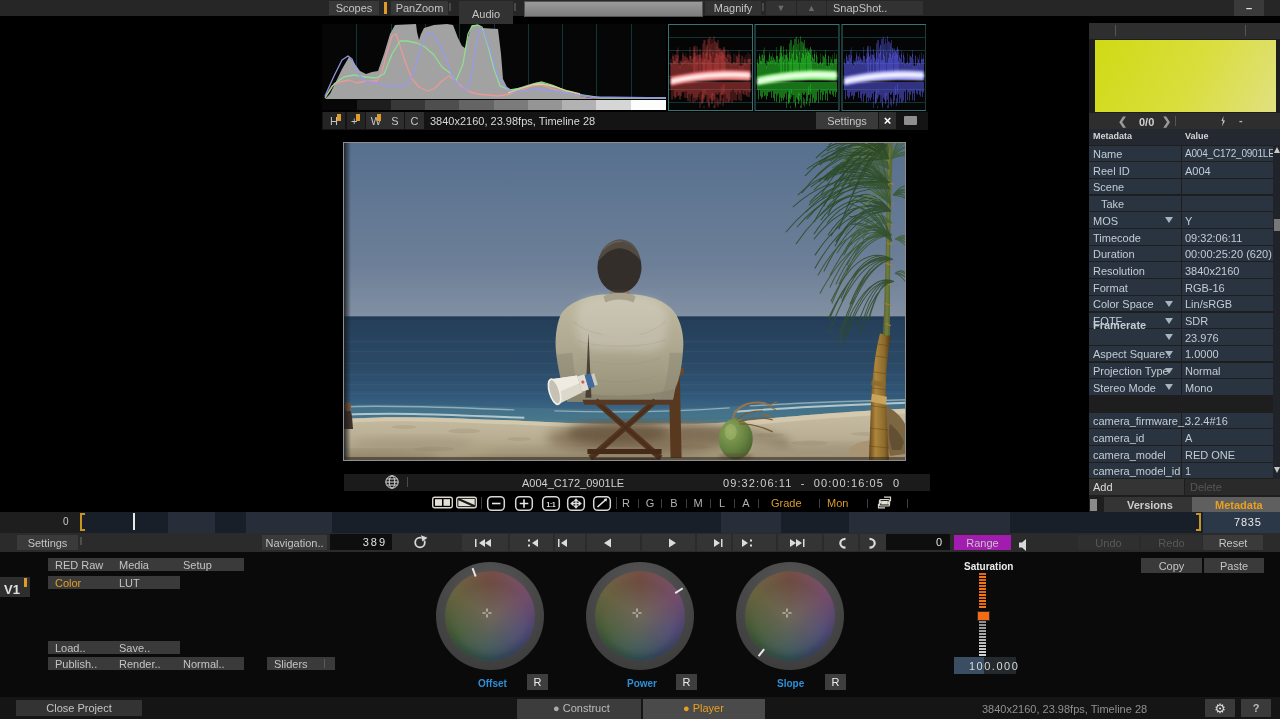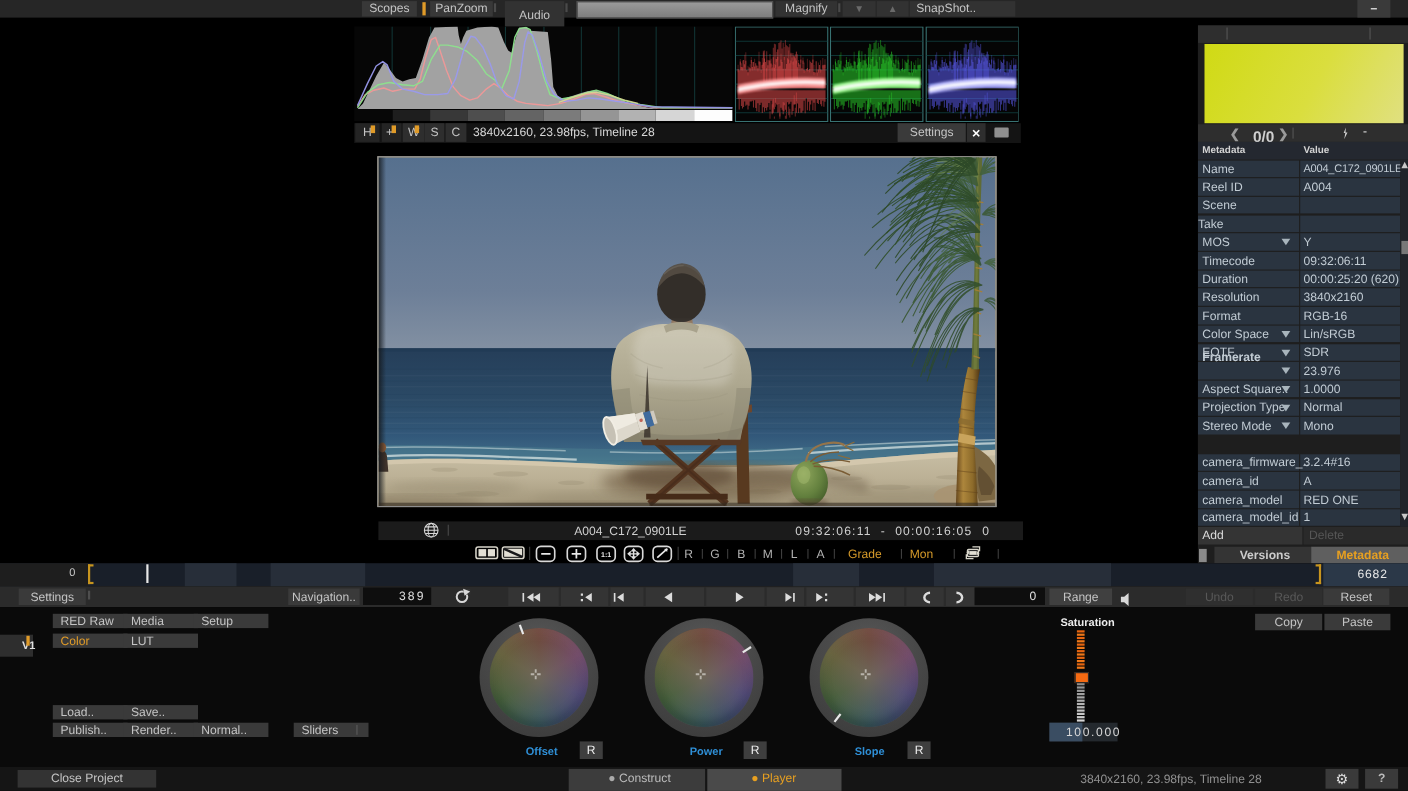--- a/index.html
+++ b/index.html
@@ -365,21 +365,21 @@
 <div class="a" style="left:0;top:0;width:80px;height:21px;background:#1e1e1e;"></div>
 <div class="txt" style="left:63px;top:4px;font-size:10px;color:#c8c8c8;">0</div>
 <div class="a" style="left:168px;top:0;width:47px;height:21px;background:#272e39;"></div>
       <div class="a" style="left:246px;top:0;width:86px;height:21px;background:#272e39;"></div>
       <div class="a" style="left:721px;top:0;width:60px;height:21px;background:#272e39;"></div>
       <div class="a" style="left:849px;top:0;width:161px;height:21px;background:#272e39;"></div>
 <div class="a" style="left:80px;top:1px;width:5px;height:18px;border-left:2px solid #c8951e;border-top:2px solid #c8951e;border-bottom:2px solid #c8951e;box-sizing:border-box;"></div>
 <div class="a" style="left:133px;top:1px;width:2px;height:17px;background:#e8e8e8;"></div>
 <div class="a" style="left:1196px;top:1px;width:5px;height:18px;border-right:2px solid #c8951e;border-top:2px solid #c8951e;border-bottom:2px solid #c8951e;box-sizing:border-box;"></div>
 <div class="a" style="left:1203px;top:0;width:77px;height:21px;background:#2b3848;"></div>
-<div class="txt" style="left:1234px;top:4px;color:#e8e8e8;letter-spacing:0.8px;">6682</div>
+<div class="txt" style="left:1234px;top:4px;color:#e8e8e8;letter-spacing:0.8px;">7835</div>
 </div>
 
 <div class="a" id="transport" style="left:0;top:533px;width:1280px;height:19px;background:#2b2b2b;">
 <svg class="a" style="left:0;top:0;" width="1280" height="19" viewBox="0 0 1280 19">
         <rect x="462" y="1" width="46" height="17" fill="#343434"></rect>
         <rect x="510" y="1" width="43" height="17" fill="#343434"></rect>
         <rect x="555" y="1" width="30" height="17" fill="#343434"></rect>
         <rect x="587" y="1" width="53" height="17" fill="#343434"></rect>
         <rect x="642" y="1" width="53" height="17" fill="#343434"></rect>
         <rect x="697" y="1" width="34" height="17" fill="#343434"></rect>
@@ -404,29 +404,29 @@
  <circle cx="420" cy="9.5" r="4.8" fill="none" stroke="#d8d8d8" stroke-width="1.8"></circle>
  <rect x="421.5" y="2.5" width="6" height="5" fill="#343434"></rect>
  <path d="M421 2.2 l6.4 2.6 -5 3.8 Z" fill="#d8d8d8"></path>
  <path d="M1022 9.5 l4 -3.5 v12 l-4 -3.5 h-3 v-5 Z" fill="#d8d8d8"></path>
 </svg>
 <div class="btn" style="left:17px;top:2px;width:61px;height:15px;background:#3a3a3a;">Settings</div>
 <div class="a" style="left:80px;top:4px;width:2px;height:8px;background:#4e4e4e;"></div>
 <div class="btn" style="left:262px;top:2px;width:65px;height:15px;background:#3a3a3a;">Navigation..</div>
 <div class="a" style="left:330px;top:1px;width:62px;height:16px;background:#0e0e0e;color:#e0e0e0;font-size:11px;text-align:right;letter-spacing:2px;line-height:16px;"><span style="margin-right:5px;">389</span></div>
 <div class="a" style="left:886px;top:1px;width:64px;height:16px;background:#0e0e0e;color:#e0e0e0;font-size:11px;text-align:right;line-height:16px;"><span style="margin-right:8px;">0</span></div>
-<div class="btn" style="left:954px;top:2px;width:57px;height:15px;background:#404040;text-align:center;">Range</div>
+<div class="btn" style="left:954px;top:2px;width:57px;height:15px;background:#a21caf;text-align:center;">Range</div>
 <div class="btn" style="left:1078px;top:2px;width:61px;height:15px;background:#2f2f2f;color:#585858;">Undo</div>
 <div class="btn" style="left:1141px;top:2px;width:61px;height:15px;background:#2f2f2f;color:#585858;">Redo</div>
 <div class="btn" style="left:1203px;top:2px;width:60px;height:15px;background:#3a3a3a;">Reset</div>
 </div>
 
 <div class="a" id="grading" style="left:0;top:552px;width:1280px;height:145px;background:#0a0a0a;">
 <div class="a" style="left:0;top:25px;width:30px;height:20px;background:#2e2e2e;"></div>
-<div class="txt" style="left:20px;top:30px;font-size:10px;color:#e0e0e0;font-weight:bold;">V1</div>
+<div class="txt" style="left:4px;top:30px;font-size:13px;color:#e0e0e0;font-weight:bold;">V1</div>
 <div class="a" style="left:24px;top:26px;width:3px;height:9px;background:#e09b28;"></div>
 <div class="btn" style="left:48px;top:6px;width:61px;height:13px;background:#3a3a3a;justify-content:flex-start;padding-left:7px;">RED Raw</div>
 <div class="btn" style="left:112px;top:6px;width:61px;height:13px;background:#3a3a3a;justify-content:flex-start;padding-left:7px;">Media</div>
 <div class="btn" style="left:176px;top:6px;width:61px;height:13px;background:#3a3a3a;justify-content:flex-start;padding-left:7px;">Setup</div>
 <div class="btn" style="left:48px;top:24px;width:61px;height:13px;background:#3a3a3a;justify-content:flex-start;padding-left:7px;color:#e09b28;">Color</div>
 <div class="btn" style="left:112px;top:24px;width:61px;height:13px;background:#3a3a3a;justify-content:flex-start;padding-left:7px;">LUT</div>
 <div class="btn" style="left:48px;top:89px;width:61px;height:13px;background:#3a3a3a;justify-content:flex-start;padding-left:7px;">Load..</div>
 <div class="btn" style="left:112px;top:89px;width:61px;height:13px;background:#3a3a3a;justify-content:flex-start;padding-left:7px;">Save..</div>
 <div class="btn" style="left:48px;top:105px;width:61px;height:13px;background:#3a3a3a;justify-content:flex-start;padding-left:7px;">Publish..</div>
 <div class="btn" style="left:112px;top:105px;width:61px;height:13px;background:#3a3a3a;justify-content:flex-start;padding-left:7px;">Render..</div>
@@ -515,21 +515,21 @@
 <div class="a" style="left:954px;top:657px;width:30px;height:17px;background:#3a4d62;"></div>
 <div class="txt" style="left:969px;top:660px;color:#d8d8d8;letter-spacing:1.5px;">100.000</div>
 
 <div class="a" id="rpanel" style="left:1089px;top:23px;width:191px;height:489px;background:#1e1e1e;overflow:hidden;font-size:10px;">
 <div class="a" style="left:0;top:0;width:191px;height:16px;background:#2e2e2e;"></div>
 <div class="a" style="left:26px;top:2px;width:1px;height:11px;background:#555;"></div>
 <div class="a" style="left:156px;top:2px;width:1px;height:11px;background:#555;"></div>
 <div class="a" style="left:6px;top:17px;width:181px;height:72px;background:linear-gradient(118deg,#d0da14,#dade3e 55%,#e0e080 100%);"></div>
 <div class="a" style="left:0;top:90px;width:191px;height:16px;background:#2e2e2e;"></div>
 <div class="txt" style="left:29px;top:92px;color:#9a9a9a;font-weight:bold;">❮</div>
-<div class="txt" style="left:50px;top:93px;color:#d0d0d0;font-size:14px;font-weight:bold;">0/0</div>
+<div class="txt" style="left:50px;top:93px;color:#d0d0d0;font-size:11px;font-weight:bold;">0/0</div>
 <div class="txt" style="left:73px;top:92px;color:#9a9a9a;font-weight:bold;">❯</div>
 <div class="a" style="left:86px;top:93px;width:1px;height:10px;background:#555;"></div>
 <svg class="a" style="left:129px;top:92px;" width="10" height="13" viewBox="0 0 10 13">
         <path d="M5.5 1 L3.5 6 H5 L4 11.5 L7 5.5 H5.2 Z" fill="#d0d0d0"></path>
       </svg>
 <div class="txt" style="left:150px;top:91px;color:#b0b0b0;font-weight:bold;">-</div>
 <div class="a" style="left:0;top:106px;width:191px;height:16px;background:#242830;"></div>
 <div class="txt" style="left:4px;top:108px;color:#d4d4d4;font-size:9px;font-weight:bold;">Metadata</div>
 <div class="txt" style="left:96px;top:108px;color:#d4d4d4;font-size:9px;font-weight:bold;">Value</div>
 <div class="a" style="left:0px;top:122.5px;width:91.5px;height:15.5px;background:#2a3440;"></div>
@@ -539,21 +539,21 @@
       <div class="a" style="left:0px;top:139.2px;width:91.5px;height:15.5px;background:#2a3440;"></div>
 <div class="a" style="left:93px;top:139.2px;width:90.5px;height:15.5px;background:#2a3440;"></div>
 <div class="txt" style="left:4px;top:141.7px;color:#c2ccd4;">Reel ID</div>
 <div class="txt" style="left:96px;top:141.7px;color:#c2ccd4;">A004</div>
       <div class="a" style="left:0px;top:155.9px;width:91.5px;height:15.5px;background:#2a3440;"></div>
 <div class="a" style="left:93px;top:155.9px;width:90.5px;height:15.5px;background:#2a3440;"></div>
 <div class="txt" style="left:4px;top:158.4px;color:#c2ccd4;">Scene</div>
 <div class="txt" style="left:96px;top:158.4px;color:#c2ccd4;"></div>
       <div class="a" style="left:0px;top:172.6px;width:91.5px;height:15.5px;background:#2a3440;"></div>
 <div class="a" style="left:93px;top:172.6px;width:90.5px;height:15.5px;background:#2a3440;"></div>
-<div class="txt" style="left:0;top:175.1px;color:#c2ccd4;">Take</div>
+<div class="txt" style="left:12px;top:175.1px;color:#c2ccd4;">Take</div>
 <div class="txt" style="left:96px;top:175.1px;color:#c2ccd4;"></div>
       <div class="a" style="left:0px;top:189.3px;width:91.5px;height:15.5px;background:#2a3440;"></div>
 <div class="a" style="left:93px;top:189.3px;width:90.5px;height:15.5px;background:#2a3440;"></div>
 <div class="txt" style="left:4px;top:191.8px;color:#c2ccd4;">MOS</div>
 <div class="txt" style="left:96px;top:191.8px;color:#c2ccd4;">Y</div>
       <div class="a" style="left:76px;top:194.3px;width:0;height:0;border-left:4px solid transparent;border-right:4px solid transparent;border-top:6px solid #a8b4bc;"></div>
       <div class="a" style="left:0px;top:206.0px;width:91.5px;height:15.5px;background:#2a3440;"></div>
 <div class="a" style="left:93px;top:206.0px;width:90.5px;height:15.5px;background:#2a3440;"></div>
 <div class="txt" style="left:4px;top:208.5px;color:#c2ccd4;">Timecode</div>
 <div class="txt" style="left:96px;top:208.5px;color:#c2ccd4;">09:32:06:11</div>

